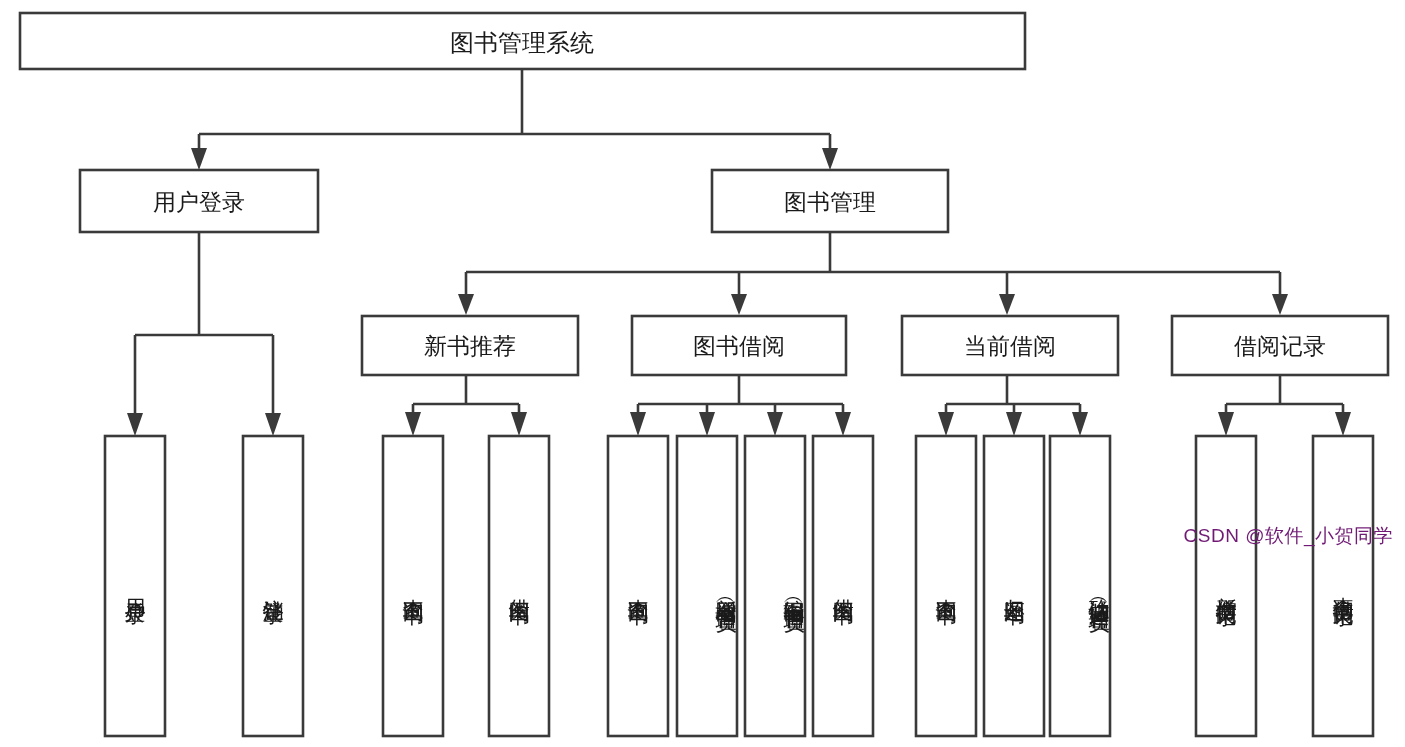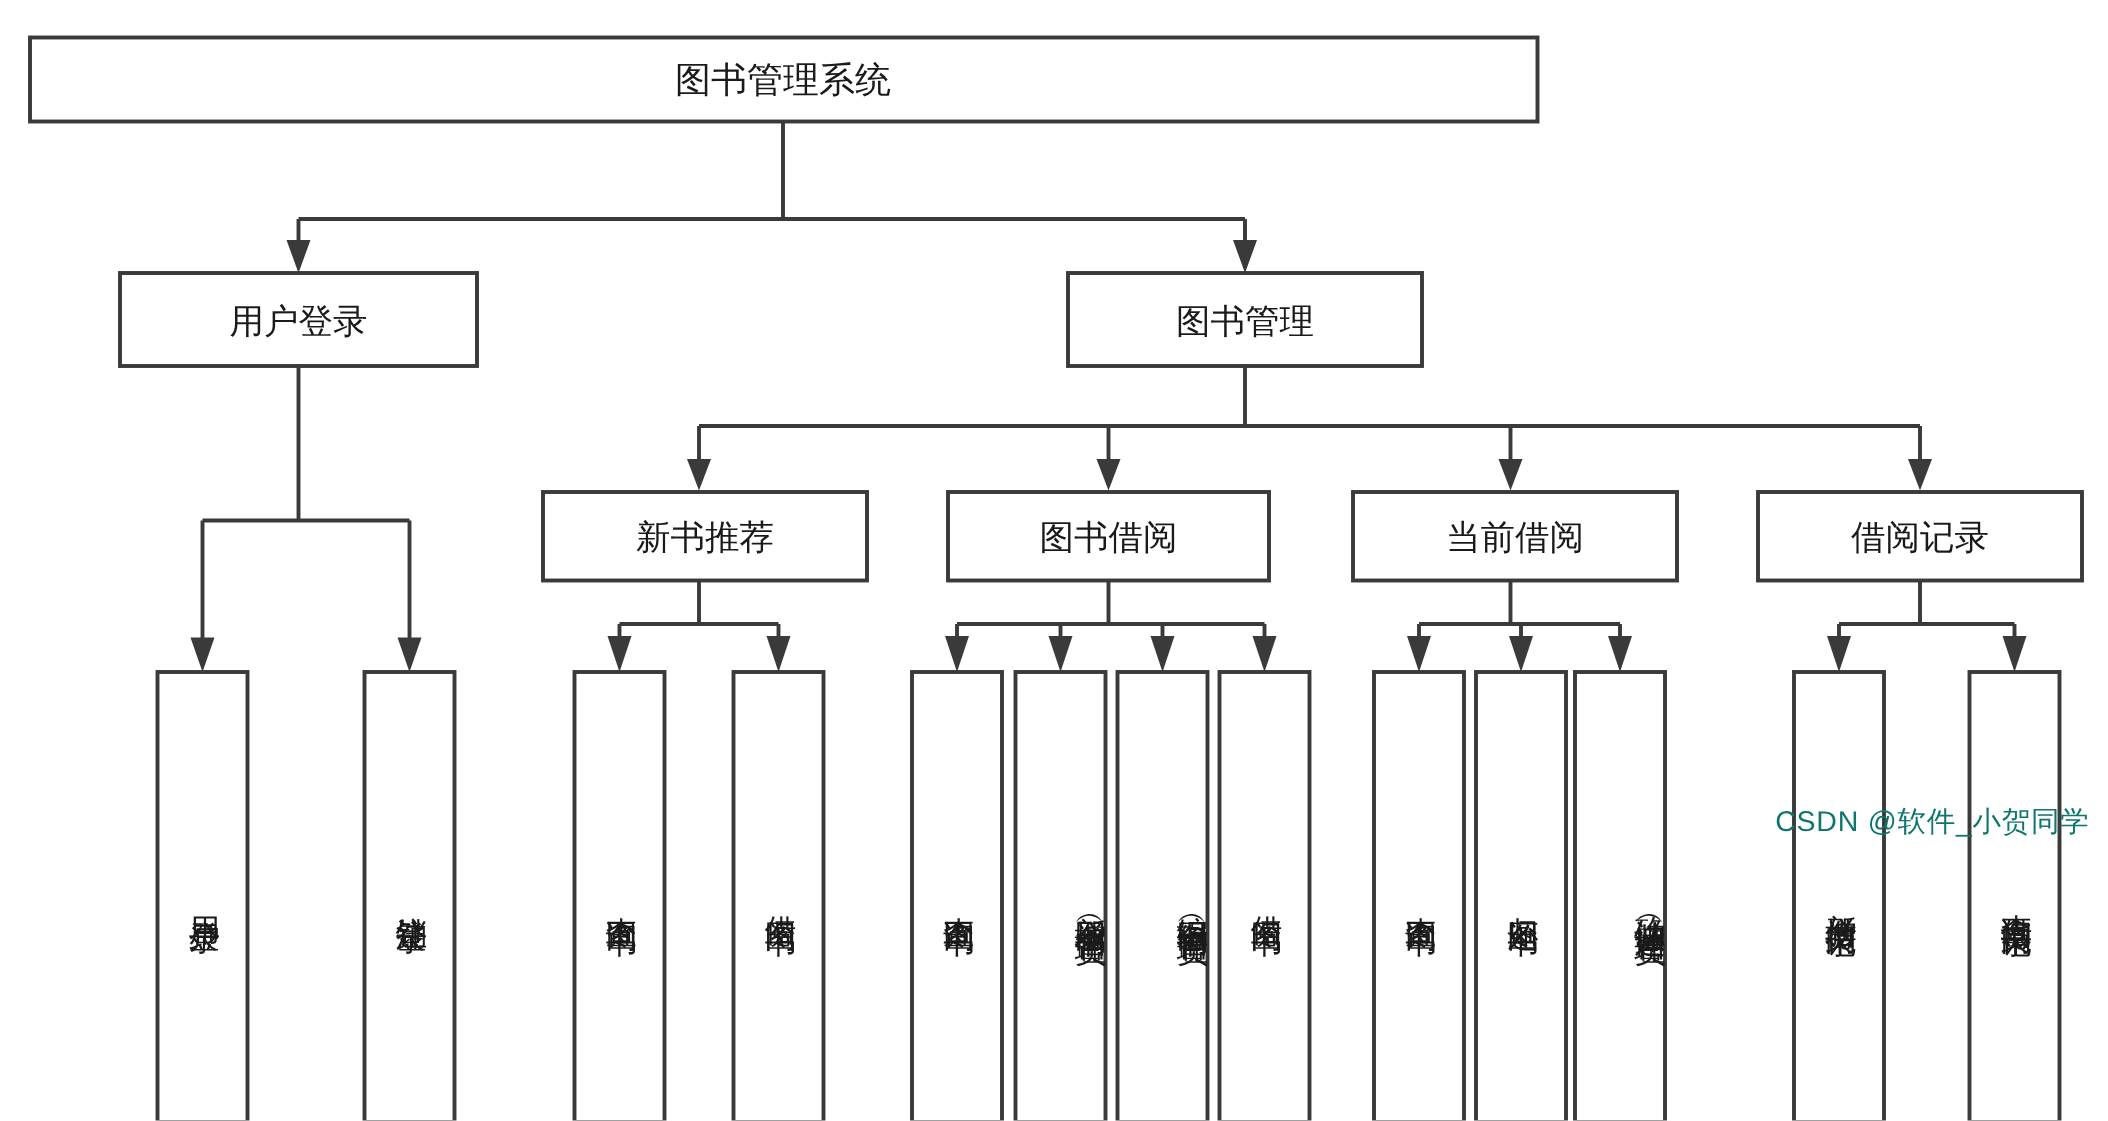--- a/index.html
+++ b/index.html
@@ -10,21 +10,21 @@
   body {
     width: 1405px;
     height: 747px;
     font-family: "Liberation Sans", "DejaVu Sans", sans-serif;
     overflow: hidden;
     position: relative;
   }
   #diagram-root {
     position: absolute;
     left: 0;
-    top: 12px;
+    top: 0;
     width: 1405px;
     height: 555px;
   }
   svg.diagram {
     display: block;
     width: 1405px;
     height: 747px;
   }
   .node-box {
     fill: #ffffff;
@@ -70,21 +70,21 @@
     justify-content: center;
     white-space: nowrap;
     pointer-events: none;
   }
   .watermark {
     position: absolute;
     right: 12px;
     bottom: 6px;
     font-family: "Liberation Sans", "DejaVu Sans", sans-serif;
     font-size: 19px;
-    color: #0f766e;
+    color: #701a75;
     letter-spacing: 0.5px;
     white-space: nowrap;
   }
 </style>
 </head>
 <body>
 
 <div id="diagram-root">
 
   <svg class="diagram" viewBox="0 0 1405 747" xmlns="http://www.w3.org/2000/svg">

